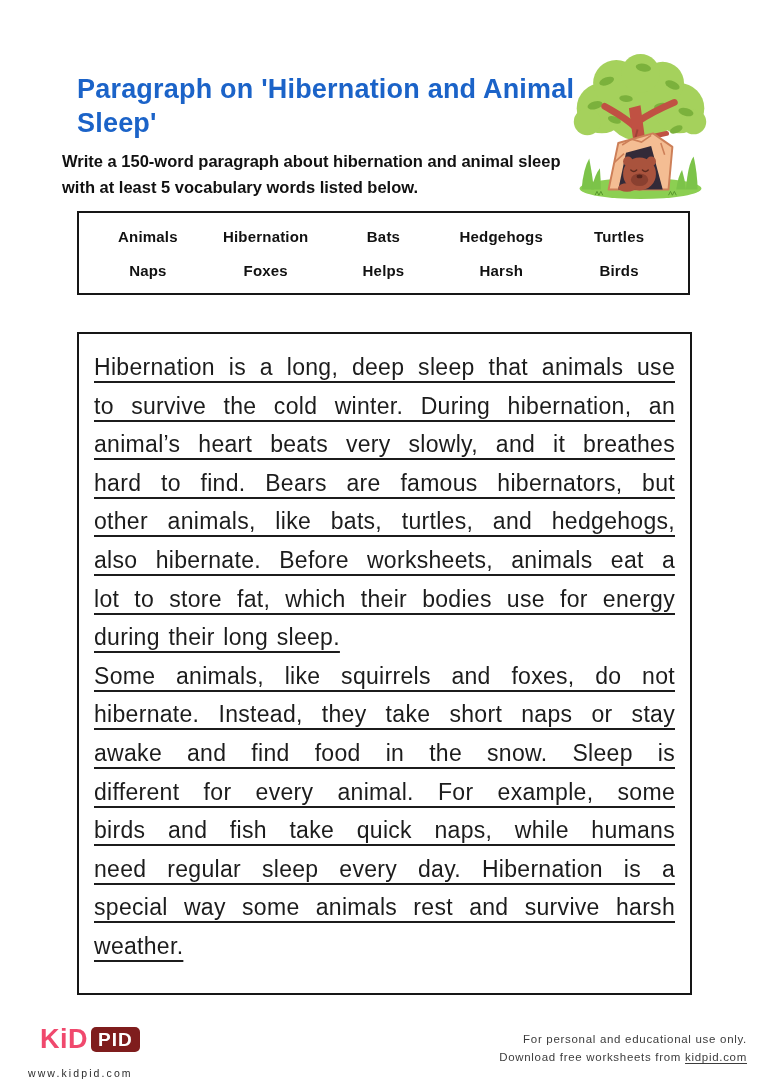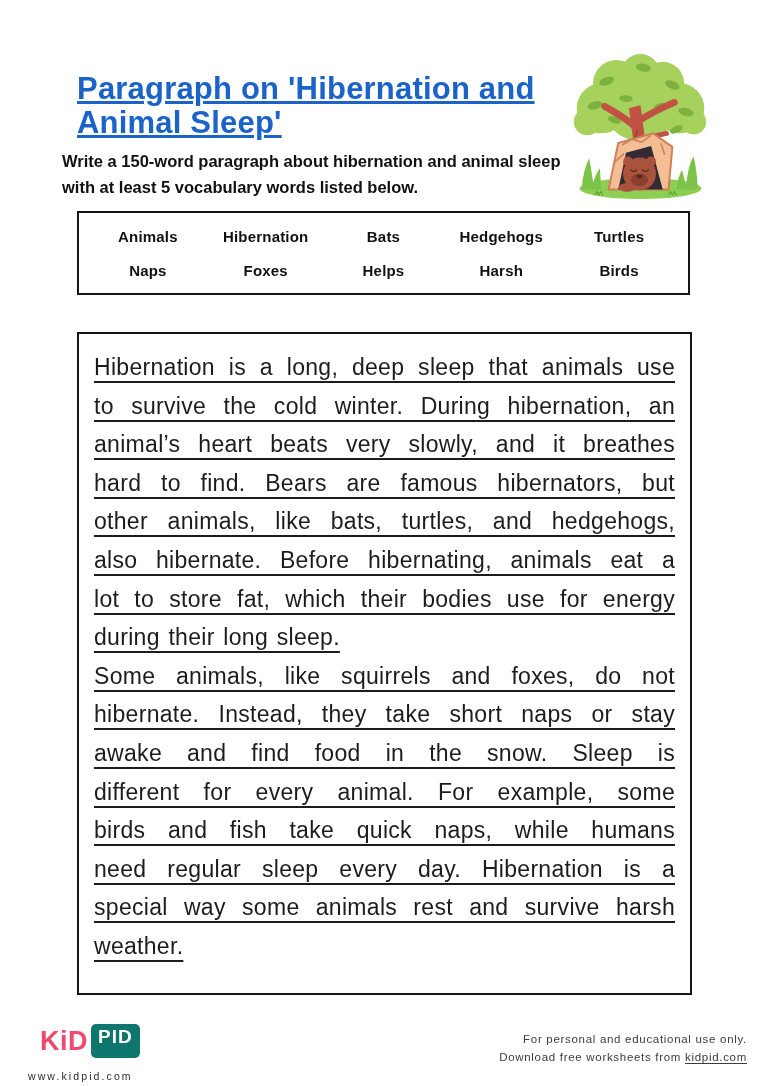--- a/index.html
+++ b/index.html
@@ -7,22 +7,22 @@
   body {
     width: 768px; height: 1086px;
     position: relative;
     font-family: "Liberation Sans", sans-serif;
     overflow: hidden;
   }
 
   
   .title {
     position: absolute; left: 77px; top: 72px; width: 520px;
-    font-size: 31px; line-height: 34px; font-weight: 800;
-    color: #1b63c8; letter-spacing: 0.2px; text-decoration: underline;
+    font-size: 27px; line-height: 34px; font-weight: 800;
+    color: #1b63c8; letter-spacing: 0.2px;
   }
   .instructions {
     position: absolute; left: 62px; top: 148px; width: 505px;
     font-size: 16.5px; line-height: 26px; font-weight: 700;
     color: #111111;
   }
 
   
   .illustration {
     position: absolute; left: 568px; top: 52px; width: 145px; height: 155px;
@@ -69,21 +69,21 @@
     position: absolute; left: 28px; top: 1024px;
   }
   .logo-row { display: flex; align-items: center; gap: 3px; }
   .logo-kid {
     font-size: 27px; font-weight: 800; color: #f0496d; letter-spacing: 0.5px;
     font-family: "Liberation Sans", sans-serif;
     margin-left: 12px;
   }
   .logo-pid {
     font-size: 19px; font-weight: 800; color: #ffffff;
-    background: #0f766e; border-radius: 5px; padding: 2px 7px 10px 7px;
+    background: #7f1d1d; border-radius: 5px; padding: 2px 7px 1px 7px;
     letter-spacing: 1px;
   }
   .logo-site {
     margin-top: 12px;
     font-size: 10.5px; color: #2b2b2b; letter-spacing: 2.1px; font-weight: 500;
   }
 
   .footer-note {
     position: absolute; right: 21px; top: 1030px;
     text-align: right;
@@ -173,21 +173,21 @@
   <span class="vocab-word">Harsh</span>
   <span class="vocab-word">Birds</span>
 </div>
 
 <div class="writing-box">
   <span class="line">Hibernation is a long, deep sleep that animals use</span>
   <span class="line">to survive the cold winter. During hibernation, an</span>
   <span class="line">animal’s heart beats very slowly, and it breathes</span>
   <span class="line">hard to find. Bears are famous hibernators, but</span>
   <span class="line">other animals, like bats, turtles, and hedgehogs,</span>
-  <span class="line">also hibernate. Before hibernating, animals eat a</span>
+  <span class="line">also hibernate. Before worksheets, animals eat a</span>
   <span class="line">lot to store fat, which their bodies use for energy</span>
   <span class="line end">during their long sleep.</span>
   <span class="line">Some animals, like squirrels and foxes, do not</span>
   <span class="line">hibernate. Instead, they take short naps or stay</span>
   <span class="line">awake and find food in the snow. Sleep is</span>
   <span class="line">different for every animal. For example, some</span>
   <span class="line">birds and fish take quick naps, while humans</span>
   <span class="line">need regular sleep every day. Hibernation is a</span>
   <span class="line">special way some animals rest and survive harsh</span>
   <span class="line end">weather.</span>

